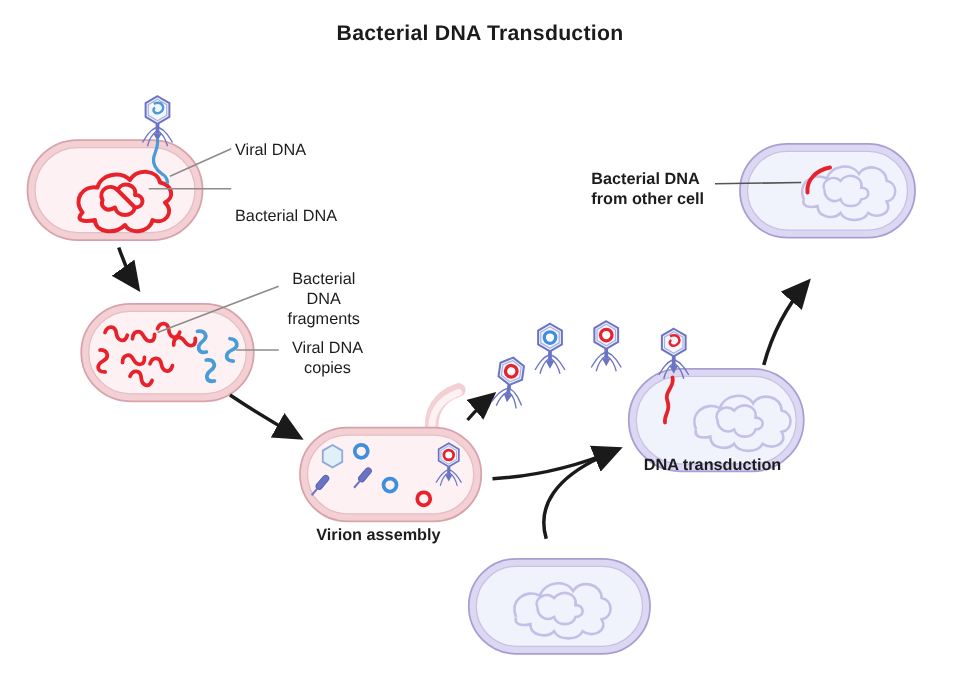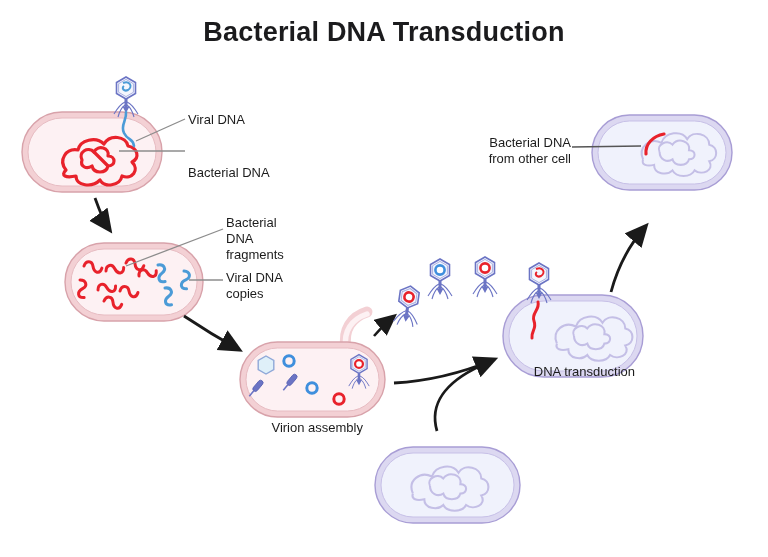--- a/index.html
+++ b/index.html
@@ -1,26 +1,26 @@
 <!DOCTYPE html>
 <html><head>
 <meta charset="utf-8">
 <style>
   html,body{margin:0;padding:0;background:#ffffff;}
   .canvas{
     position:relative;width:768px;height:557px;background:#ffffff;overflow:hidden;
     font-family:"Liberation Sans", sans-serif;color:#1c1c1c;
   }
   .canvas svg{position:absolute;left:0;top:0;}
-  .lbl{position:absolute;font-size:13px;line-height:16px;color:#1c1c1c;}
-  .lbl.center{text-align:right;}
+  .lbl{position:absolute;font-size:13px;line-height:16px;color:#1c1c1c;text-align:center;}
+  .lbl.center{text-align:left;font-weight:bold;}
   .nowrap{white-space:nowrap;}
   .title{
     position:absolute;left:0;top:17px;width:768px;text-align:center;
-    font-size:27px;font-weight:700;color:#1b1b1d;letter-spacing:.2px;
+    font-size:17px;font-weight:700;color:#1b1b1d;letter-spacing:.2px;
   }
 </style>
 </head>
 <body>
 
 <div class="canvas">
 
   <svg width="768" height="557" viewBox="0 0 768 557">
     <defs>
       <marker id="ah" markerWidth="9" markerHeight="9" refX="6.5" refY="4" orient="auto">

